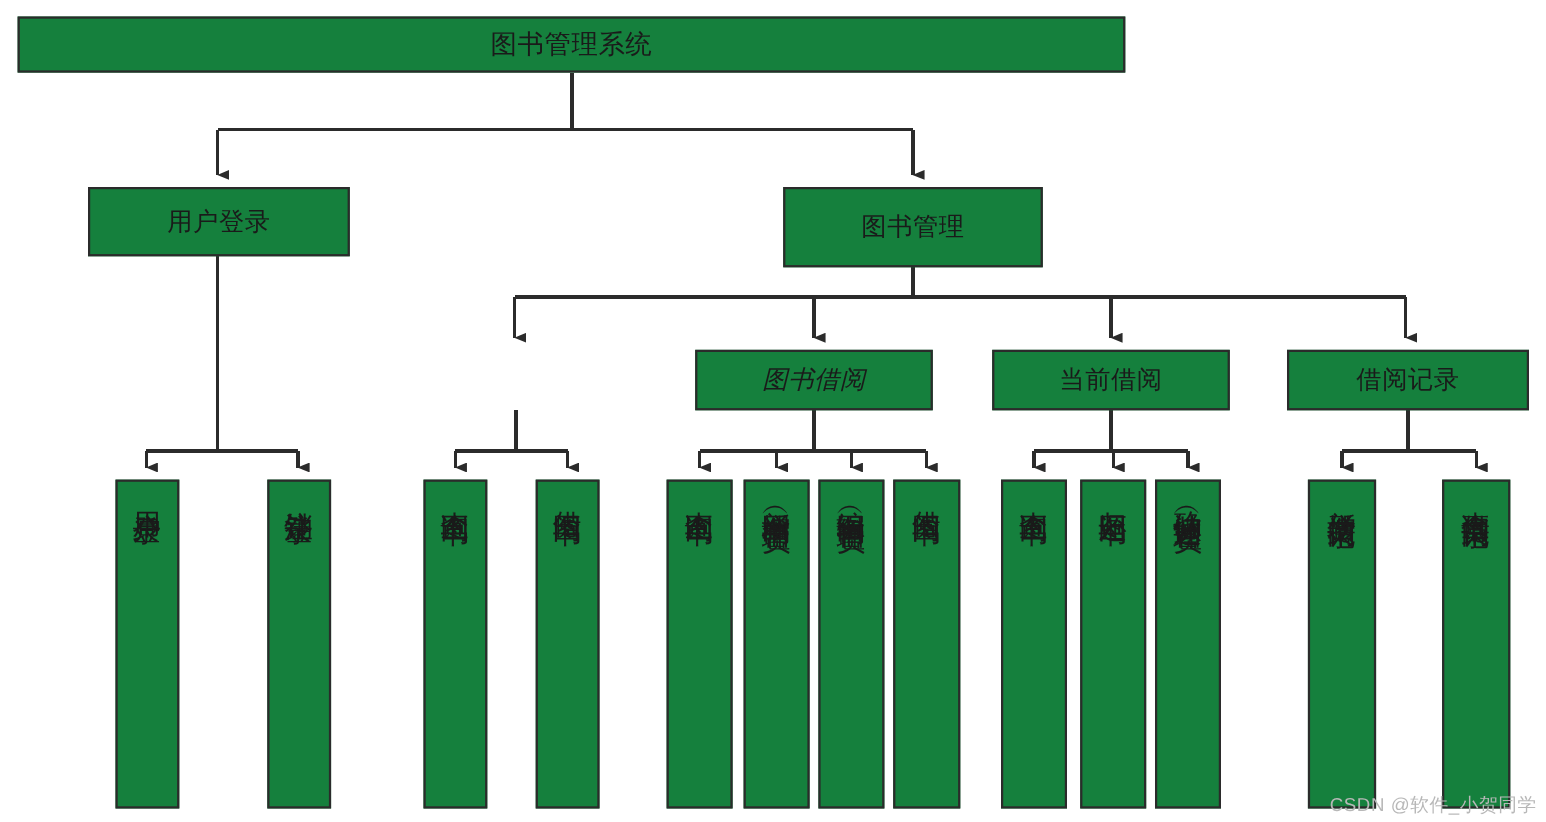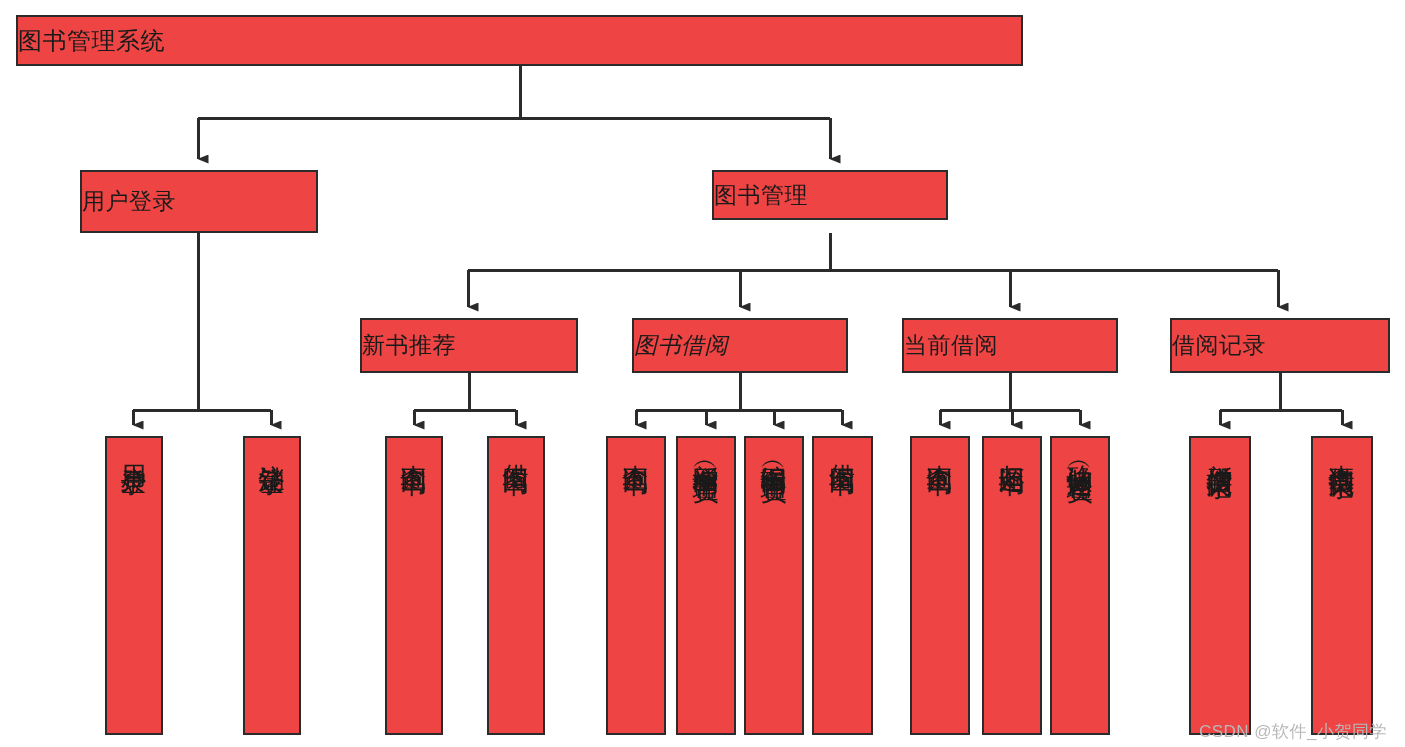--- a/index.html
+++ b/index.html
@@ -22,24 +22,24 @@
     position: absolute;
     left: 0;
     top: 0;
     width: 1405px;
     height: 747px;
   }
   .node {
     position: absolute;
     box-sizing: border-box;
     border: 2px solid #2b2b2b;
-    background: #ef4444;
+    background: #15803d;
     display: flex;
     align-items: center;
-    justify-content: flex-start;
+    justify-content: center;
     color: #1a1a1a;
   }
   .node-label {
     display: block;
     text-align: center;
     line-height: 1.06;
     white-space: nowrap;
   }
   .node.horizontal .node-label {
     writing-mode: horizontal-tb;
@@ -56,21 +56,21 @@
   .node.vertical .node-label {
     writing-mode: vertical-rl;
     text-orientation: upright;
     font-size: 26px;
     letter-spacing: 2px;
     line-height: 1;
     margin: 0 auto;
   }
   #watermark {
     position: absolute;
-    right: 18px;
+    right: 8px;
     bottom: 4px;
     font-size: 17px;
     color: #b8b8b8;
     letter-spacing: 0.5px;
     white-space: nowrap;
     pointer-events: none;
   }
 </style>
 </head>
 <body>
@@ -120,27 +120,24 @@
       </g>
   </svg>
 
   <div class="node root horizontal" id="node-root" style="left: 16px; top: 15px; width: 1007px; height: 51px;">
     <span class="node-label">图书管理系统</span>
   </div>
 
   <div class="node horizontal" id="node-l2-0" style="left: 80px; top: 170px; width: 238px; height: 63px;">
     <span class="node-label">用户登录</span>
   </div>
-  <div class="node horizontal" id="node-l2-1" style="left: 712px; top: 170px; width: 236px; height: 50px;">
+  <div class="node horizontal" id="node-l2-1" style="left: 712px; top: 170px; width: 236px; height: 73px;">
     <span class="node-label">图书管理</span>
   </div>
 
-  <div class="node horizontal" id="node-l3-0" style="left: 360px; top: 318px; width: 218px; height: 55px;">
-    <span class="node-label">新书推荐</span>
-  </div>
   <div class="node horizontal" id="node-l3-1" style="left: 632px; top: 318px; width: 216px; height: 55px; font-style: italic;">
     <span class="node-label">图书借阅</span>
   </div>
   <div class="node horizontal" id="node-l3-3" style="left: 1170px; top: 318px; width: 220px; height: 55px;">
     <span class="node-label">借阅记录</span>
   </div>
   <div class="node horizontal" id="node-l3-2" style="left: 902px; top: 318px; width: 216px; height: 55px;">
     <span class="node-label">当前借阅</span>
   </div>
 

